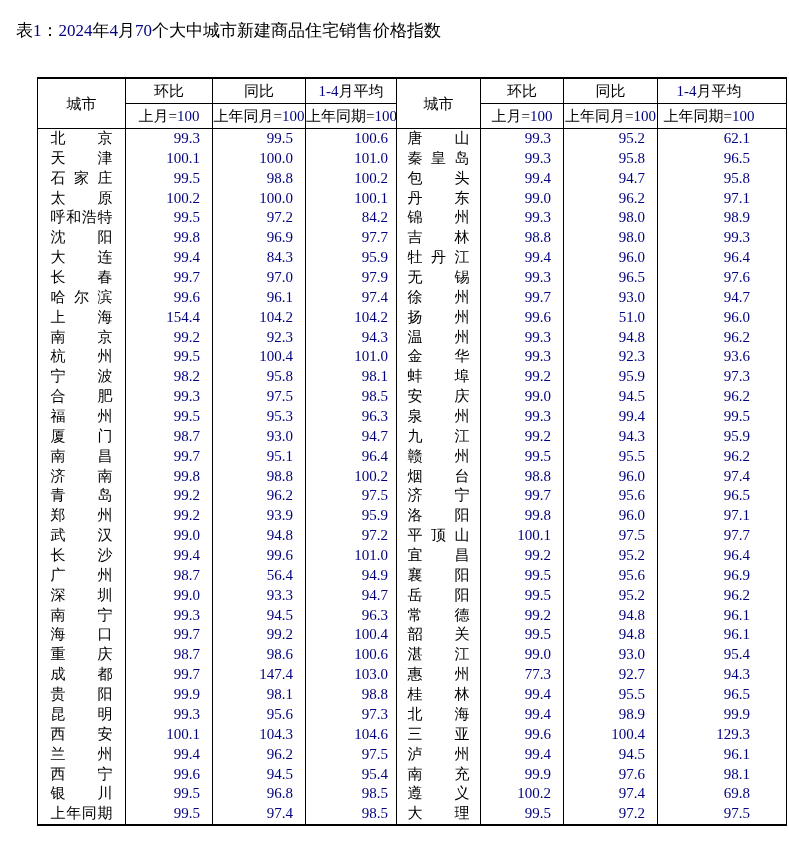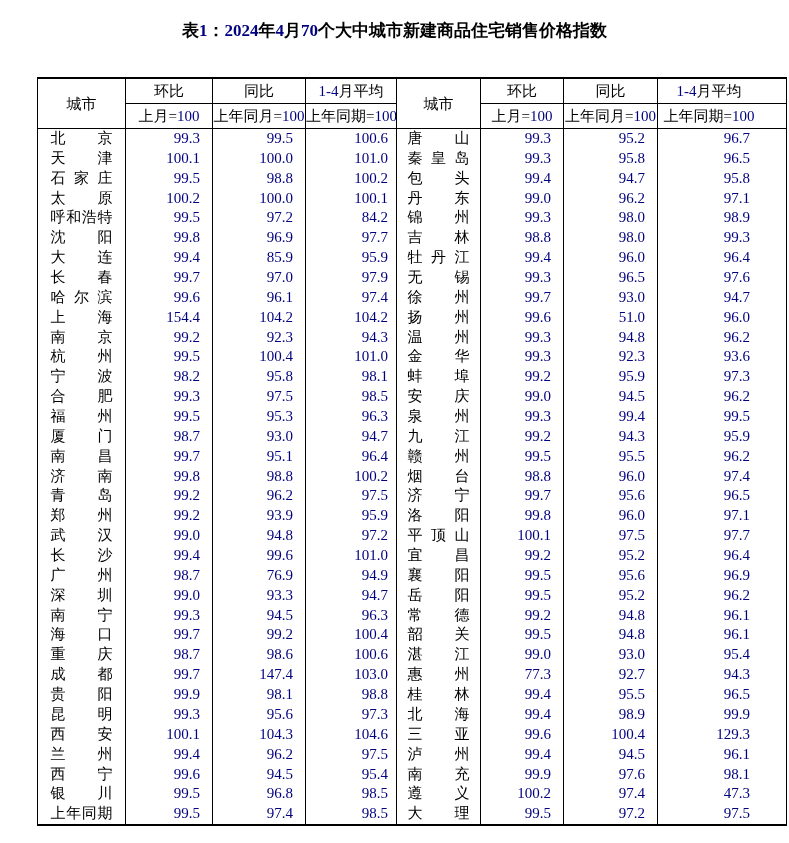--- a/index.html
+++ b/index.html
@@ -7,24 +7,24 @@
     padding: 0;
     background: #ffffff;
     width: 789px;
     height: 843px;
     overflow: hidden;
     font-family: "Liberation Serif", "DejaVu Serif", serif;
     color: #000000;
   }
   .title {
     margin-top: 19px;
-    text-align: center;
-    font-weight: bold;
+    font-weight: normal;
     font-size: 17px;
     color: #000000;
+    margin-left: 16px;
   }
   .tbl-wrap {
     position: absolute;
     left: 37px;
     top: 77px;
   }
   table {
     border-collapse: collapse;
     table-layout: fixed;
     width: 749px;
@@ -102,21 +102,21 @@
             <div class="city">北京</div>
           </td>
           <td class="val">99.3</td>
           <td class="val">99.5</td>
           <td class="val">100.6</td>
           <td>
             <div class="city">唐山</div>
           </td>
           <td class="val">99.3</td>
           <td class="val">95.2</td>
-          <td class="val">96.7</td>
+          <td class="val">62.1</td>
         </tr>
         <tr>
           <td>
             <div class="city">天津</div>
           </td>
           <td class="val">100.1</td>
           <td class="val">100.0</td>
           <td class="val">101.0</td>
           <td>
             <div class="city">秦皇岛</div>
@@ -179,21 +179,21 @@
           </td>
           <td class="val">98.8</td>
           <td class="val">98.0</td>
           <td class="val">99.3</td>
         </tr>
         <tr>
           <td>
             <div class="city">大连</div>
           </td>
           <td class="val">99.4</td>
-          <td class="val">85.9</td>
+          <td class="val">84.3</td>
           <td class="val">95.9</td>
           <td>
             <div class="city">牡丹江</div>
           </td>
           <td class="val">99.4</td>
           <td class="val">96.0</td>
           <td class="val">96.4</td>
         </tr>
         <tr>
           <td>
@@ -403,21 +403,21 @@
           </td>
           <td class="val">99.2</td>
           <td class="val">95.2</td>
           <td class="val">96.4</td>
         </tr>
         <tr>
           <td>
             <div class="city">广州</div>
           </td>
           <td class="val">98.7</td>
-          <td class="val">76.9</td>
+          <td class="val">56.4</td>
           <td class="val">94.9</td>
           <td>
             <div class="city">襄阳</div>
           </td>
           <td class="val">99.5</td>
           <td class="val">95.6</td>
           <td class="val">96.9</td>
         </tr>
         <tr>
           <td>
@@ -564,21 +564,21 @@
             <div class="city">银川</div>
           </td>
           <td class="val">99.5</td>
           <td class="val">96.8</td>
           <td class="val">98.5</td>
           <td>
             <div class="city">遵义</div>
           </td>
           <td class="val">100.2</td>
           <td class="val">97.4</td>
-          <td class="val">47.3</td>
+          <td class="val">69.8</td>
         </tr>
         <tr>
           <td>
             <div class="city">上年同期</div>
           </td>
           <td class="val">99.5</td>
           <td class="val">97.4</td>
           <td class="val">98.5</td>
           <td>
             <div class="city">大理</div>

